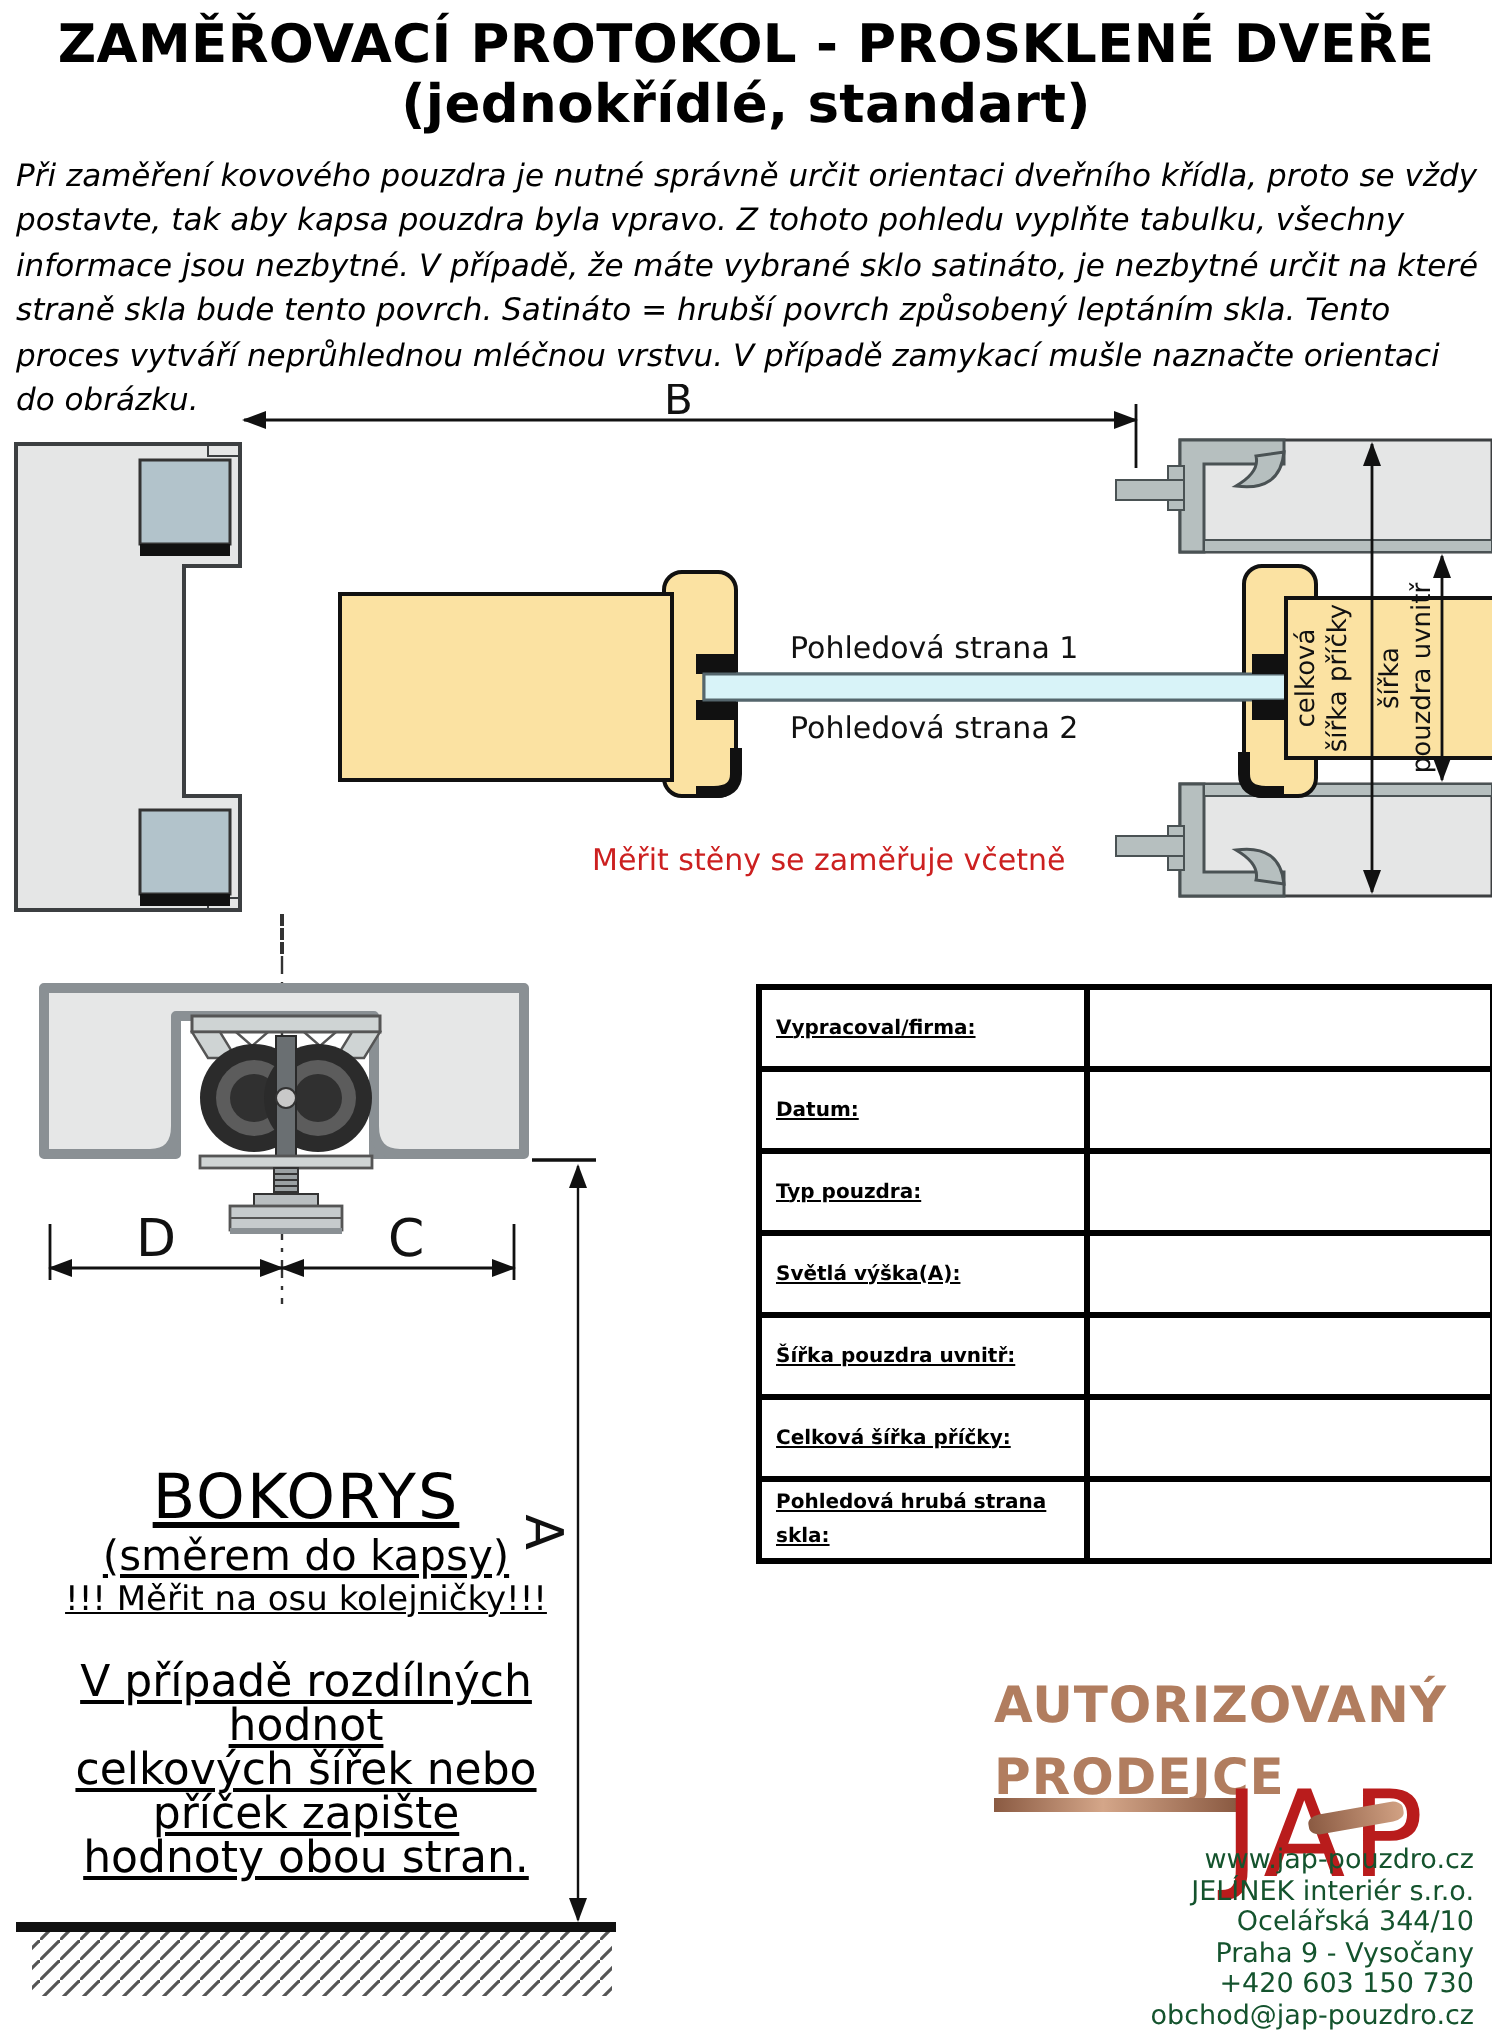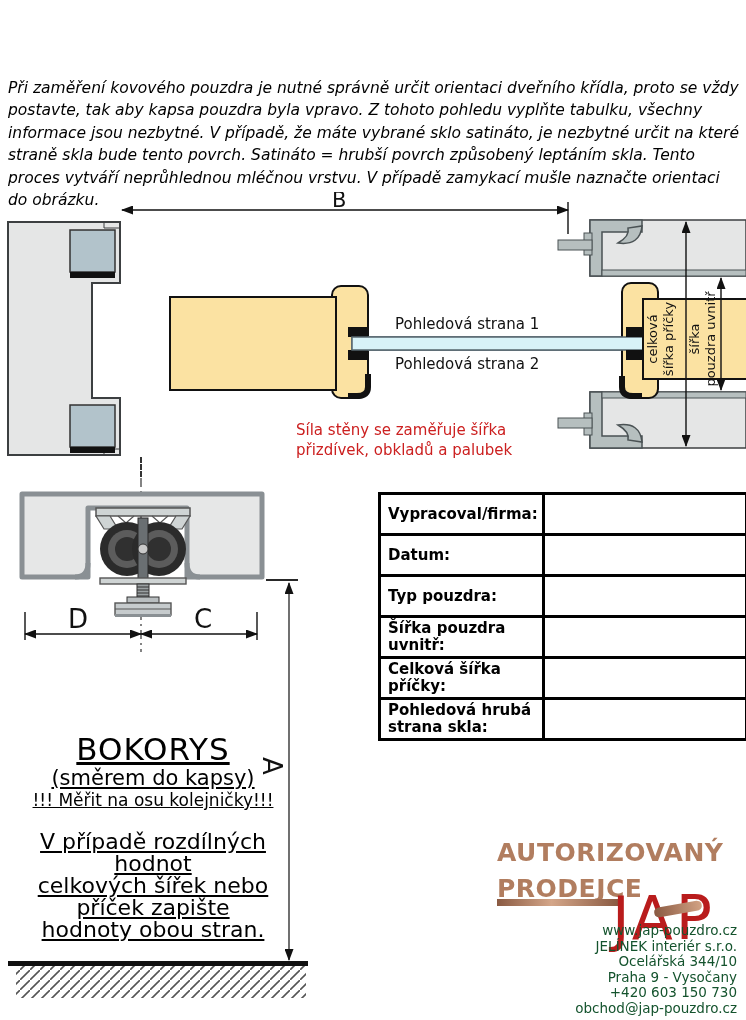--- a/index.html
+++ b/index.html
@@ -14,39 +14,43 @@
   .rednote{position:absolute;left:296px;top:420px;color:#cc2020;
            font-size:15px;line-height:20px;}
   .bokorys{position:absolute;left:8px;top:733px;width:290px;text-align:center;text-decoration:underline;}
   .bokorys .bk-title{font-size:31px;line-height:33px;letter-spacing:1px;}
   .bokorys .bk-sub{font-size:21px;line-height:21px;margin-top:2px;}
   .bokorys .bk-warn{font-size:17px;line-height:22px;}
   .bokorys .bk-note{font-size:22px;line-height:22px;margin-top:20px;}
   table.form{position:absolute;left:378px;top:492px;width:362px;
              border-collapse:collapse;table-layout:fixed;}
   table.form td{border:3px solid #000;height:36px;vertical-align:middle;background:#fff;}
-  td.flabel{width:152px;font-weight:bold;font-size:15px;line-height:17px;padding:1px 2px 1px 7px;}
+  td.flabel{width:152px;font-weight:bold;font-size:10px;line-height:17px;padding:1px 2px 1px 7px;text-decoration:underline;}
   td.fvalue{width:198px;}
   .auth{position:absolute;left:497px;font-weight:bold;font-size:25px;line-height:25px;
         letter-spacing:0.5px;color:#b17d5f;}
   .copper-bar{position:absolute;left:497px;top:899px;width:121px;height:7px;
         background:linear-gradient(90deg,#8a5a42,#d4a689 45%,#8a5a42);}
   .jap{position:absolute;left:612px;top:872px;font-size:60px;line-height:60px;
        font-weight:normal;letter-spacing:3px;color:#b91c1c;margin-top:16px;}
   .swoosh{position:absolute;left:654px;top:904px;width:48px;height:10px;border-radius:6px/4px;
        background:linear-gradient(90deg,#8a5a42,#d2a284);transform:rotate(-10deg);}
   .contact{position:absolute;right:9px;top:923px;text-align:right;
        font-size:13.5px;line-height:15.5px;color:#14532d;}
   .centerline-gap{position:absolute;left:140px;top:457px;height:20px;border-left:2px dashed #333;}
 </style>
 </head>
 <body>
 
 <div class="page">
 
+  <div class="title">
+    <div>ZAMĚŘOVACÍ PROTOKOL - PROSKLENÉ DVEŘE</div>
+    <div>(jednokřídlé, standart)</div>
+  </div>
 
   <div class="intro">Při zaměření kovového pouzdra je nutné správně určit orientaci dveřního křídla, proto se vždy postavte, tak aby kapsa pouzdra byla vpravo. Z tohoto pohledu vyplňte tabulku, všechny informace jsou nezbytné. V případě, že máte vybrané sklo satináto, je nezbytné určit na které straně skla bude tento povrch. Satináto = hrubší povrch způsobený leptáním skla. Tento proces vytváří neprůhlednou mléčnou vrstvu. V případě zamykací mušle naznačte orientaci do obrázku.</div>
 
   <svg class="svg-abs" style="top:192px;" width="746" height="272" viewBox="0 192 746 272">
     <defs>
       <marker id="ah-t" markerUnits="userSpaceOnUse" markerWidth="12" markerHeight="9" refX="11" refY="4.5" orient="auto-start-reverse">
         <path d="M0,0 L12,4.5 L0,9 Z" fill="#111"></path>
       </marker>
     </defs>
 
@@ -97,22 +101,21 @@
     <text font-size="13" fill="#111" text-anchor="middle" transform="rotate(-90 657 339)" x="657" y="339">celková</text>
     <text font-size="13" fill="#111" text-anchor="middle" transform="rotate(-90 673 339)" x="673" y="339">šířka příčky</text>
     <text font-size="13" fill="#111" text-anchor="middle" transform="rotate(-90 699 339)" x="699" y="339">šířka</text>
     <text font-size="13" fill="#111" text-anchor="middle" transform="rotate(-90 715 339)" x="715" y="339">pouzdra uvnitř</text>
 
     <line x1="686" y1="222" x2="686" y2="446" stroke="#111" stroke-width="1.4" marker-start="url(#ah-t)" marker-end="url(#ah-t)"></line>
     <line x1="721" y1="278" x2="721" y2="390" stroke="#111" stroke-width="1.4" marker-start="url(#ah-t)" marker-end="url(#ah-t)"></line>
   </svg>
 
   <div class="rednote">
-    <div>Síla stěny se zaměřuje šířka</div>
-    <div>přizdívek, obkladů a palubek</div>
+    <div>Měřit stěny se zaměřuje včetně</div>
   </div>
 
   <div class="centerline-gap"></div>
 
   <svg class="svg-abs" style="top:476px;" width="330" height="544" viewBox="0 476 330 544">
     <defs>
       <marker id="ah-b" markerUnits="userSpaceOnUse" markerWidth="12" markerHeight="9" refX="11" refY="4.5" orient="auto-start-reverse">
         <path d="M0,0 L12,4.5 L0,9 Z" fill="#111"></path>
       </marker>
       <pattern id="hatch" width="10" height="10" patternUnits="userSpaceOnUse">
@@ -182,20 +185,24 @@
       </tr>
       <tr>
         <td class="flabel">Datum:</td>
         <td class="fvalue"></td>
       </tr>
       <tr>
         <td class="flabel">Typ pouzdra:</td>
         <td class="fvalue"></td>
       </tr>
       <tr>
+        <td class="flabel">Světlá výška(A):</td>
+        <td class="fvalue"></td>
+      </tr>
+      <tr>
         <td class="flabel">Šířka pouzdra uvnitř:</td>
         <td class="fvalue"></td>
       </tr>
       <tr>
         <td class="flabel">Celková šířka příčky:</td>
         <td class="fvalue"></td>
       </tr>
       <tr>
         <td class="flabel">Pohledová hrubá strana skla:</td>
         <td class="fvalue"></td>

